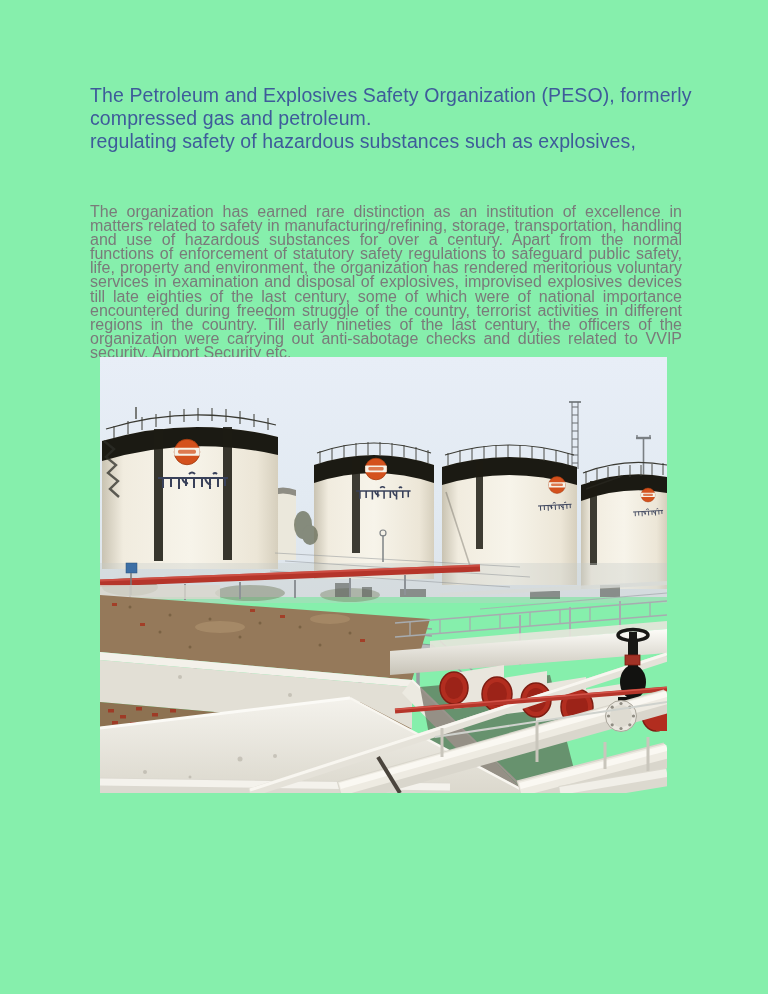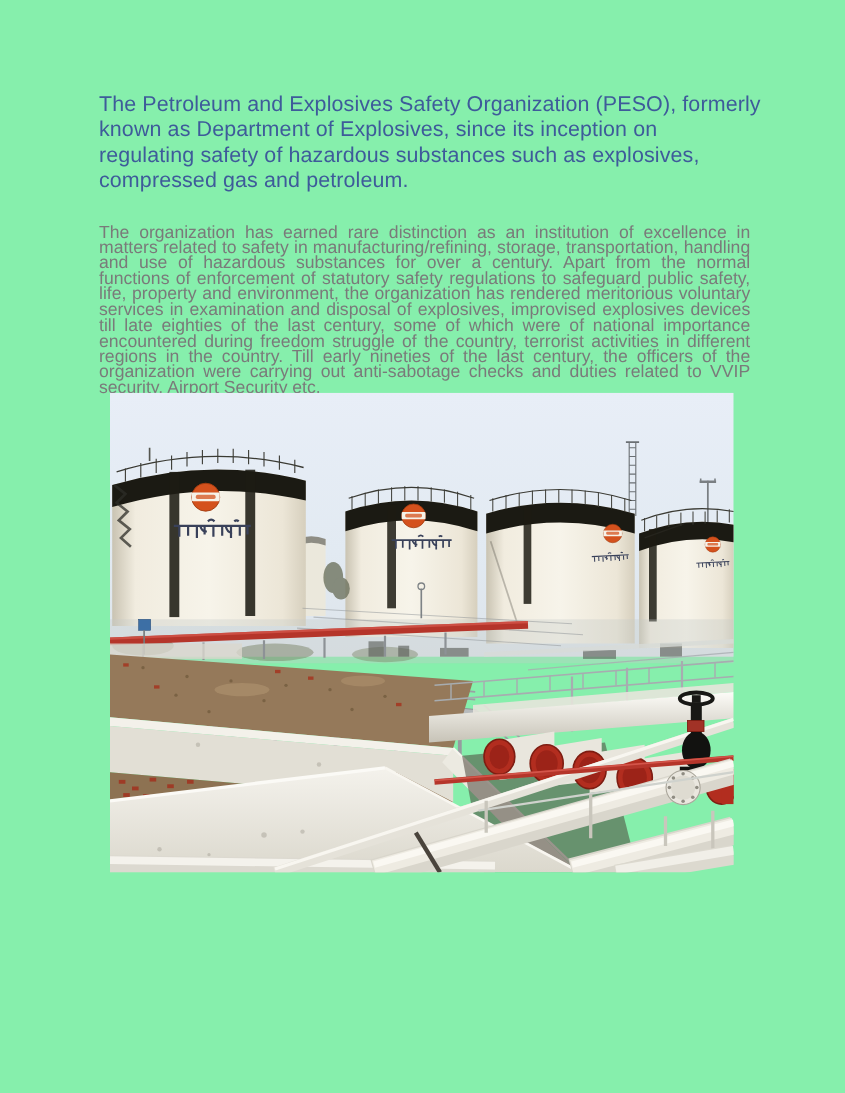--- a/index.html
+++ b/index.html
@@ -22,23 +22,22 @@
   }
   figure.photo svg{display:block;width:567px;height:436px;filter:blur(0.45px);}
 </style>
 </head>
 <body>
 
 <div class="page">
 
   <div class="heading">
     <div>The Petroleum and Explosives Safety Organization (PESO), formerly</div>
-    <div>known as Department of Explosives, since its inception on</div>
+    <div>compressed gas and petroleum.</div>
     <div>regulating safety of hazardous substances such as explosives,</div>
-    <div>compressed gas and petroleum.</div>
   </div>
 
   <p class="para">The organization has earned rare distinction as an institution of excellence in matters related to safety in manufacturing/refining, storage, transportation, handling and use of hazardous substances for over a century. Apart from the normal functions of enforcement of statutory safety regulations to safeguard public safety, life, property and environment, the organization has rendered meritorious voluntary services in examination and disposal of explosives, improvised explosives devices till late eighties of the last century, some of which were of national importance encountered during freedom struggle of the country, terrorist activities in different regions in the country. Till early nineties of the last century, the officers of the organization were carrying out anti-sabotage checks and duties related to VVIP security, Airport Security etc.</p>
 
   <figure class="photo">
     <svg viewBox="0 0 567 436" xmlns="http://www.w3.org/2000/svg">
       <defs>
         <linearGradient id="sky" x1="0" y1="0" x2="0" y2="1">
           <stop offset="0" stop-color="#e8eef7"></stop>
           <stop offset="0.6" stop-color="#e2eaf2"></stop>

